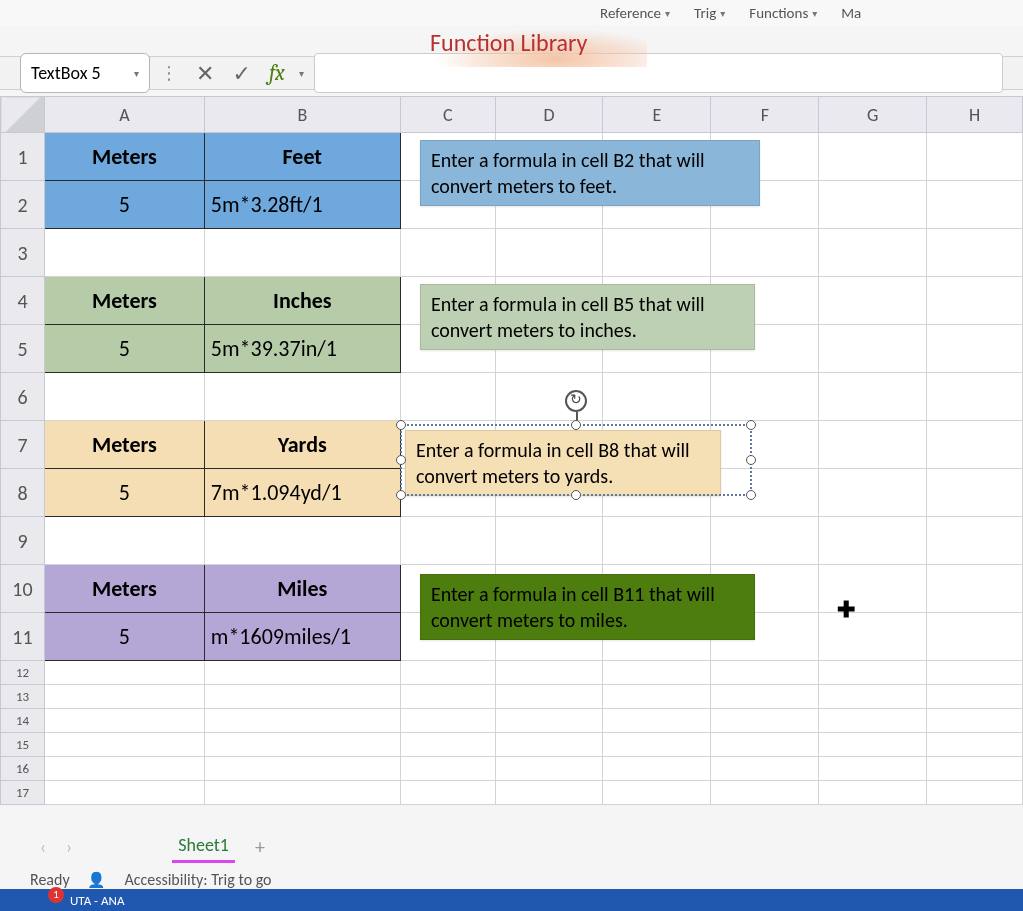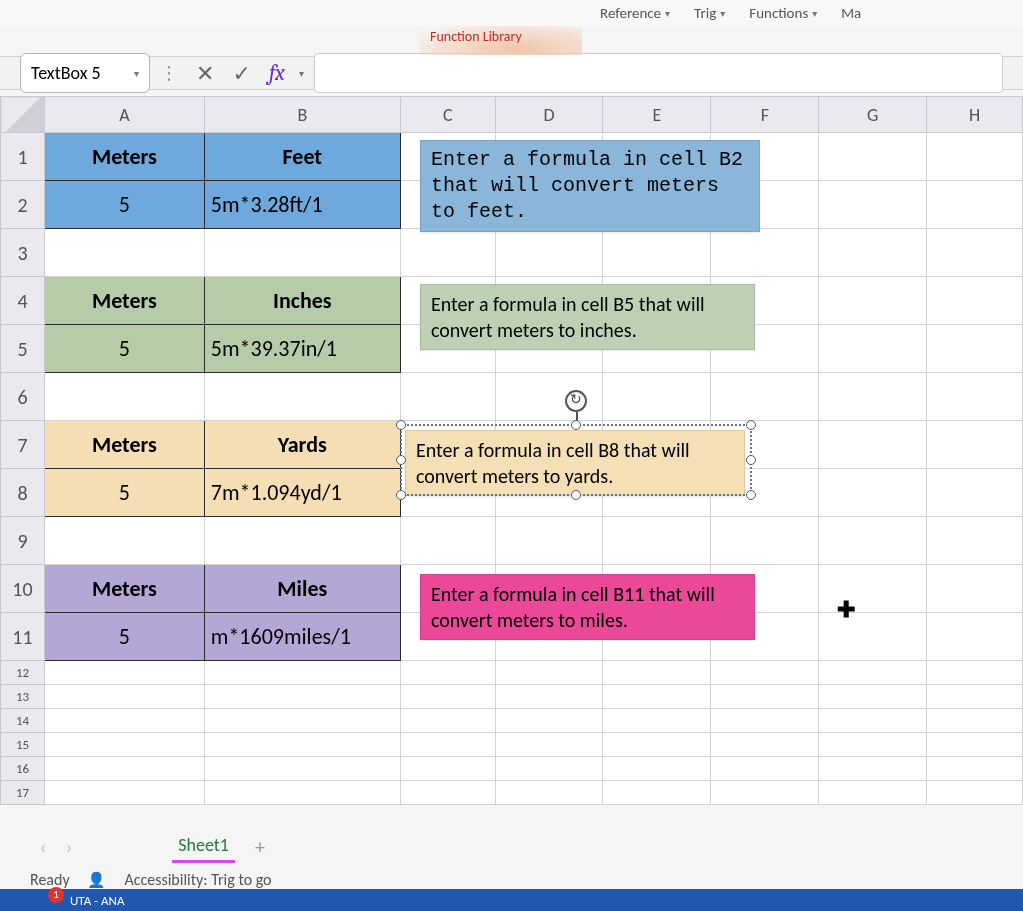--- a/index.html
+++ b/index.html
@@ -21,21 +21,21 @@
     color: #555;
     background: #f8f8f8;
   }
   .ribbon-row .item { display:flex; align-items:center; gap:4px; cursor:pointer;}
   .dropdown-caret { font-size: 10px; color:#777; }
   .function-library {
     position: absolute;
     left: 420px;
     top: 26px;
     color: #b83030;
-    font-size: 14px;
+    font-size: 24px;
     z-index: 5;
     background: radial-gradient(ellipse 160px 40px at 60% 80%, #f3c5a8 0%, rgba(243,197,168,0.4) 50%, transparent 75%);
     padding: 2px 60px 10px 10px;
   }
   .namebox-row {
     display:flex;
     align-items:center;
     background:#f2f2f2;
     border-top:1px solid #d0d0d0;
     border-bottom:1px solid #d0d0d0;
@@ -57,21 +57,21 @@
     font-size:18px;
   }
   .fx-group {
     display:flex;
     align-items:center;
     gap:10px;
     font-size:22px;
     color:#666;
   }
   .fx-btn { cursor:pointer; padding:4px; }
-  .fx-label { font-style:italic; font-family:"Cambria", serif; color:#6d28d9; }
+  .fx-label { font-style:italic; font-family:"Cambria", serif; color:#4d7c0f; }
   .formula-bar {
     flex:1;
     height:40px;
     border:1px solid #ccc;
     background:#fff;
     margin-left:4px;
     margin-right:20px;
     border-radius:4px;
   }
 
@@ -117,24 +117,24 @@
 
   
   .inst {
     position:absolute;
     padding:6px 10px;
     font-size:20px;
     line-height:1.3;
     border:1px solid rgba(0,0,0,0.1);
     box-shadow:0 1px 2px rgba(0,0,0,0.1);
   }
-  .inst.blue   { background:#8ab6da;font-family:Liberation Mono, monospace; }
+  .inst.blue   { background:#8ab6da; }
   .inst.green  { background:#bed0b3; }
   .inst.tan    { background:#f5dfb5; }
-  .inst.purple { background:#ec4899; }
+  .inst.purple { background:#4d7c0f; }
 
   
   .sel-box {
     position:absolute;
     border:2px dotted #5a7aa0;
     background:transparent;
     pointer-events:none;
   }
   .handle {
     position:absolute;
@@ -492,21 +492,21 @@
           <td class="cell tall"></td>
           <td class="cell tall"></td>
           <td class="cell tall"></td>
           <td class="cell tall"></td>
         </tr>
 </tbody>
     </table>
 
 <div class="inst blue" style="left:420px; top:44px;  width:340px;">Enter a formula in cell B2 that will convert meters to feet.</div>
 <div class="inst green" style="left:420px; top:188px; width:335px;">Enter a formula in cell B5 that will convert meters to inches.</div>
-<div class="inst tan" style="left:405px; top:334px; width:340px;">Enter a formula in cell B8 that will convert meters to yards.</div>
+<div class="inst tan" style="left:405px; top:334px; width:316px;">Enter a formula in cell B8 that will convert meters to yards.</div>
 <div class="inst purple" style="left:420px; top:478px; width:335px;">Enter a formula in cell B11 that will convert meters to miles.</div>
 
 <div class="sel-box" style="left:400px; top:328px; width:352px; height:72px;">
   <div class="rotate-handle"></div>
   <div class="rotate-stem"></div>
   <div class="handle" style="left:-6px; top:-6px;"></div>
   <div class="handle" style="left:50%;  top:-6px; transform:translateX(-50%);"></div>
   <div class="handle" style="right:-6px; top:-6px;"></div>
   <div class="handle" style="left:-6px; top:50%; transform:translateY(-50%);"></div>
   <div class="handle" style="right:-6px; top:50%; transform:translateY(-50%);"></div>

